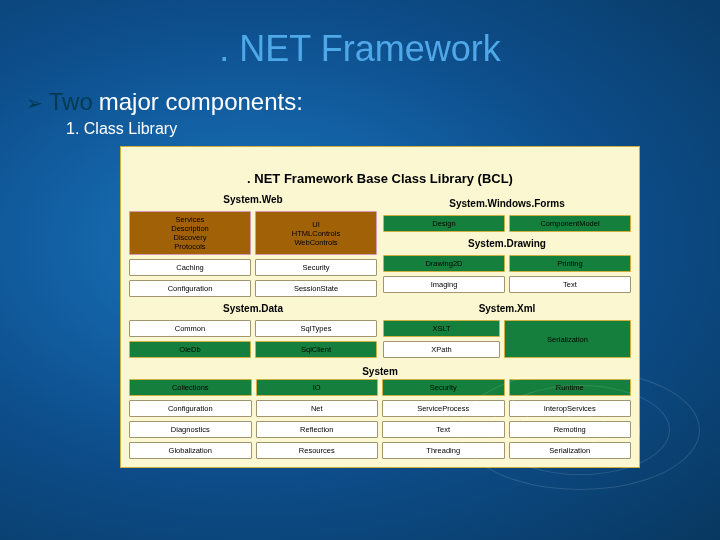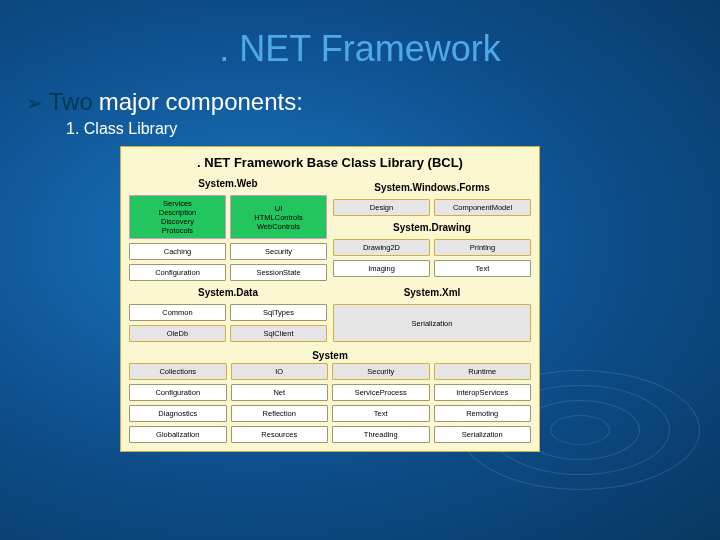--- a/index.html
+++ b/index.html
@@ -28,25 +28,25 @@
   .arrow { color: #003a52; font-size: 20px; }
   .bullet-major { color: #003a52; }
   .bullet-rest { color: #fff; }
   .sub-bullet {
     color: #fff;
     font-size: 16px;
     margin-left: 66px;
     margin-bottom: 8px;
   }
   .diagram {
-    width: 420px;
+    width: 520px;
     margin: 0 0 0 120px;
     background: #fbf7d0;
     border: 1px solid #cfae3a;
-    padding: 4px 8px 8px 8px;
+    padding: 20px 8px 8px 8px;
     font-size: 9px;
     color: #000;
   }
   .diag-title {
     text-align: center;
     font-weight: bold;
     font-size: 13px;
     padding: 4px 0 6px 0;
   }
   .row { display: flex; gap: 6px; }
@@ -65,22 +65,22 @@
     border-radius: 1px;
     padding: 3px 4px;
     font-size: 7.5px;
     text-align: center;
     line-height: 1.2;
     min-height: 16px;
     display: flex;
     flex-direction: column;
     justify-content: center;
   }
-  .box.pink { background: #22c55e; border-color: #d898b8; }
-  .box.yellow { background: #e5e5e5; border-color: #d0b040; }
+  .box.pink { background: #a16207; border-color: #d898b8; }
+  .box.yellow { background: #15803d; border-color: #d0b040; }
   .box.tall { min-height: 40px; }
   .box span { display: block; }
   
   .ripple {
     position: absolute;
     right: 30px;
     bottom: 40px;
     width: 220px;
     height: 140px;
     pointer-events: none;
@@ -163,20 +163,24 @@
       </div>
       <div class="boxes">
         <div class="box yellow">OleDb</div>
         <div class="box yellow">SqlClient</div>
       </div>
     </div>
 
     <div class="col" style="flex:1">
       <div class="section-title">System.Xml</div>
       <div class="boxes" style="align-items:stretch">
+        <div class="col" style="flex:1; gap:4px">
+          <div class="box yellow">XSLT</div>
+          <div class="box">XPath</div>
+        </div>
         <div class="box yellow" style="flex:1; min-height:38px">Serialization</div>
       </div>
     </div>
   </div>
 
   <div class="section-title" style="margin-top:6px">System</div>
   <div class="col" style="gap:4px">
     <div class="boxes">
       <div class="box yellow">Collections</div>
       <div class="box yellow">IO</div>

